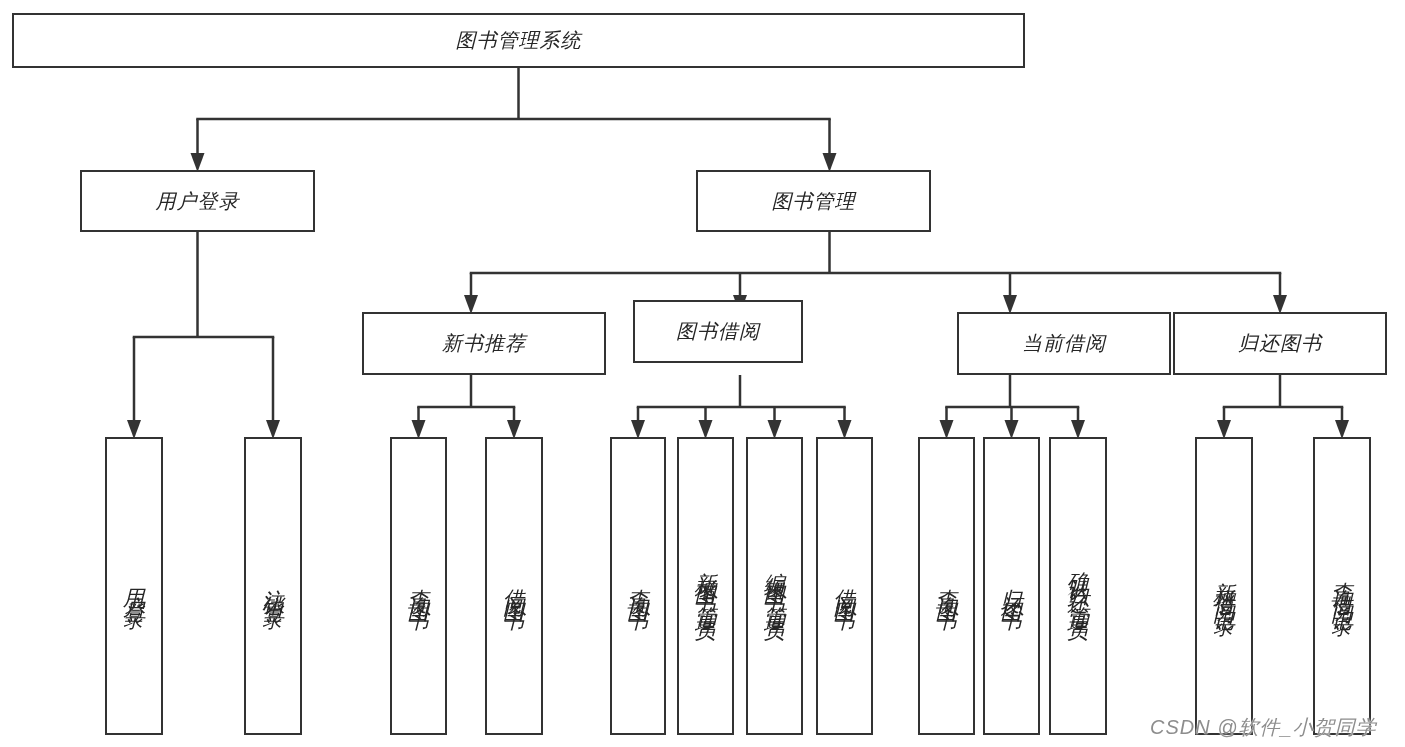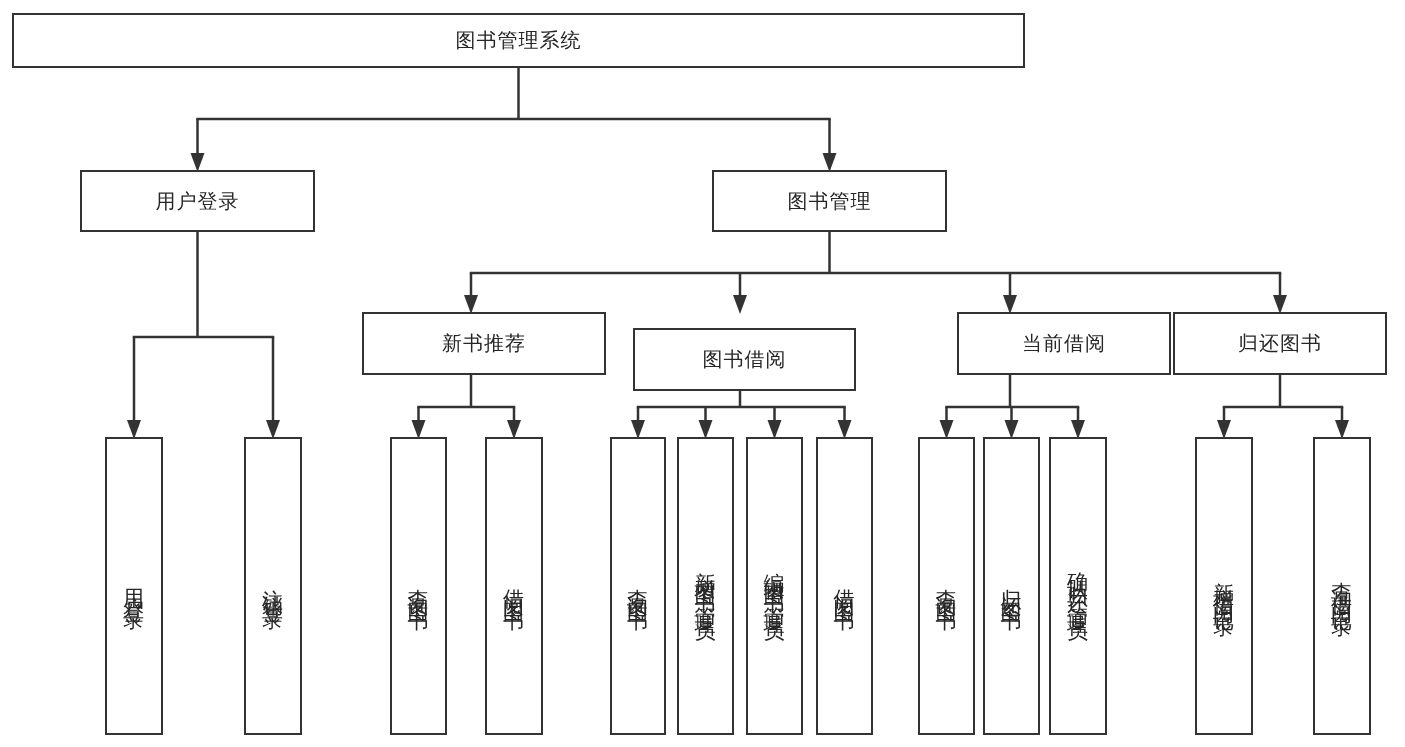--- a/index.html
+++ b/index.html
@@ -2,20 +2,21 @@
 <html><head>
 <meta charset="utf-8">
 <style>
   html,body{margin:0;padding:0;background:#ffffff;}
   .stage{
     position:relative;
     width:1405px;height:747px;
     background:#ffffff;
     overflow:hidden;
     font-family:"Liberation Sans","DejaVu Sans",sans-serif;
+    font-style:italic;
   }
   #connectors{position:absolute;left:0;top:0;}
   .box{
     position:absolute;
     box-sizing:border-box;
     background:#ffffff;
     border:2.5px solid #333333;
     display:flex;align-items:center;justify-content:center;
     color:#262626;
   }
@@ -97,28 +98,28 @@
       <polygon points="1335,420 1349,420 1342,439" fill="#333333"></polygon>
     </svg>
 
   <div class="box h" style="left:12px;top:13px;width:1013px;height:55px">
     <span>图书管理系统</span>
   </div>
 
   <div class="box h" style="left:80px;top:170px;width:235px;height:62px">
     <span>用户登录</span>
   </div>
-  <div class="box h" style="left:712px;top:170px;width:235px;height:62px">
+  <div class="box h" style="left:696px;top:170px;width:235px;height:62px">
     <span>图书管理</span>
   </div>
 
   <div class="box h" style="left:362px;top:312px;width:244px;height:63px">
     <span>新书推荐</span>
   </div>
-  <div class="box h" style="left:633px;top:328px;width:223px;height:63px">
+  <div class="box h" style="left:633px;top:300px;width:170px;height:63px">
     <span>图书借阅</span>
   </div>
   <div class="box h" style="left:957px;top:312px;width:214px;height:63px">
     <span>当前借阅</span>
   </div>
   <div class="box h" style="left:1173px;top:312px;width:214px;height:63px">
     <span>归还图书</span>
   </div>
 
   <div class="box v" style="left:105px;top:437px;width:58px;height:298px">
@@ -158,14 +159,15 @@
     <span>确认归还（管理员）</span>
   </div>
 
   <div class="box v" style="left:1195px;top:437px;width:58px;height:298px">
     <span>新增借阅记录</span>
   </div>
   <div class="box v" style="left:1313px;top:437px;width:58px;height:298px">
     <span>查询借阅记录</span>
   </div>
 
+  <div class="watermark">CSDN @软件_小贺同学</div>
 
 </div>
 
 </body></html>

